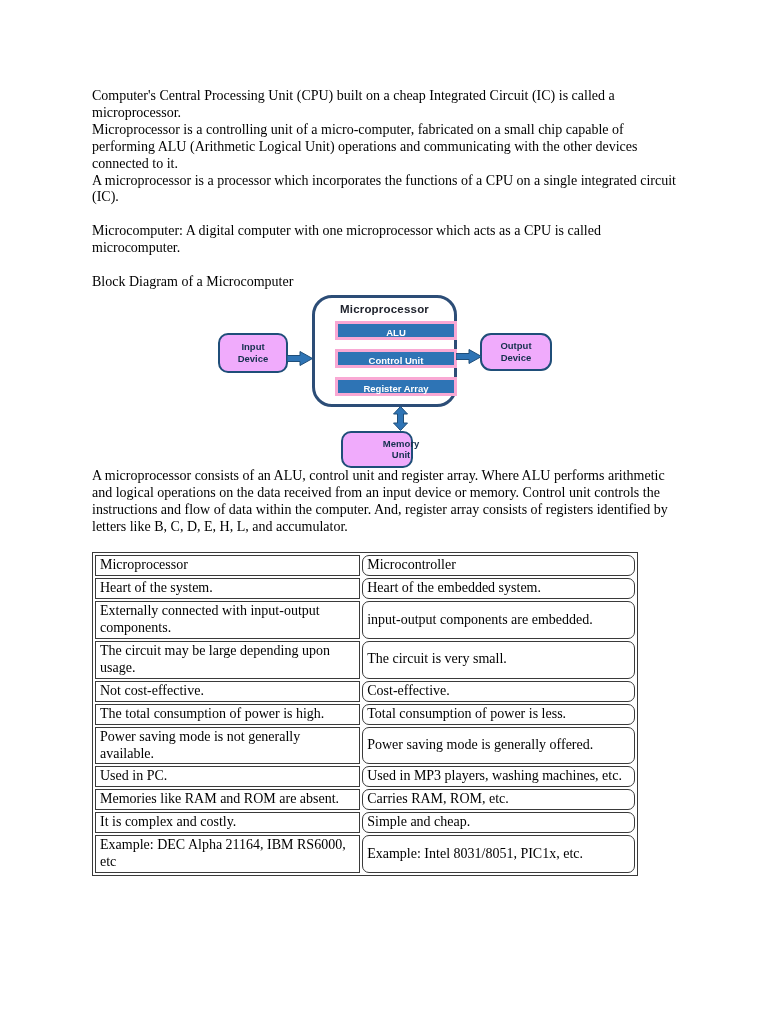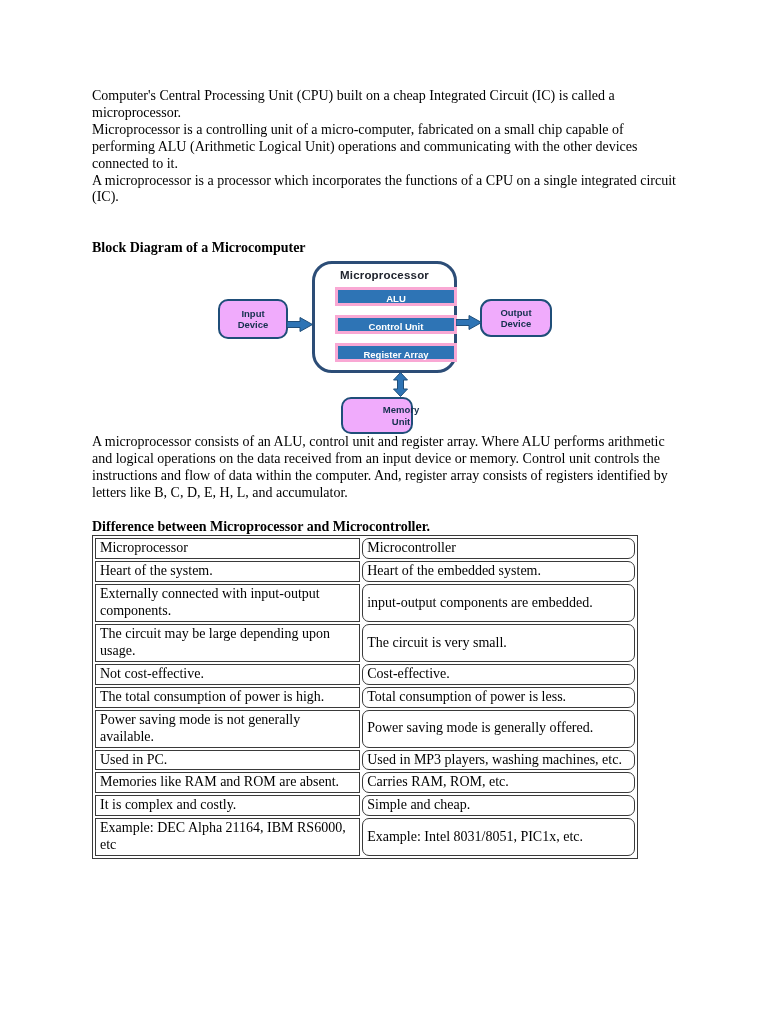--- a/index.html
+++ b/index.html
@@ -4,21 +4,21 @@
 <style>
   html,body{margin:0;padding:0;}
   body{
     width:768px;height:1024px;background:#ffffff;color:#000000;
     font-family:"Liberation Serif","DejaVu Serif",serif;
     font-size:14px;line-height:16.9px;position:relative;overflow:hidden;
   }
   .content{position:absolute;left:92px;top:88px;width:585px;}
   .para div{margin:0;}
   .spacer{height:16.9px;}
-  .bold-heading{font-weight:bold;}
+  .bold-heading{font-weight:normal;}
   
   .diagram{position:relative;width:340px;height:177px;margin-left:123px;margin-top:0;
     font-family:"Liberation Sans","DejaVu Sans",sans-serif;}
   .mp-outline{
     position:absolute;left:97px;top:4px;width:145px;height:112px;
     background:#ffffff;border:3px solid #2c4d77;border-radius:20px;box-sizing:border-box;
   }
   .mp-title{
     position:absolute;left:97px;top:10px;width:145px;text-align:center;
     font-weight:bold;font-size:11.5px;color:#20242e;letter-spacing:.2px;
@@ -62,20 +62,21 @@
 <div class="content">
 
   <div class="para">
     <div>Computer's Central Processing Unit (CPU) built on a cheap Integrated Circuit (IC) is called a microprocessor.</div>
     <div>Microprocessor is a controlling unit of a micro-computer, fabricated on a small chip capable of performing ALU (Arithmetic Logical Unit) operations and communicating with the other devices connected to it.</div>
     <div>A microprocessor is a processor which incorporates the functions of a CPU on a single integrated circuit (IC).</div>
   </div>
 
   <div class="spacer"></div>
 
+  <div class="para">Microcomputer: A digital computer with one microprocessor which acts as a CPU is called microcomputer.</div>
 
   <div class="spacer"></div>
 
   <div class="bold-heading">Block Diagram of a Microcomputer</div>
 
   <div class="diagram">
     <div class="mp-outline"></div>
     <div class="mp-title">Microprocessor</div>
 
     <div class="inner-box inner-alu">ALU</div>
@@ -100,21 +101,20 @@
     </svg>
     <svg class="arrow arr-mem" width="17" height="25" viewBox="0 0 17 25">
       <polygon points="8.5,0.5 15.5,8 11.5,8 11.5,17 15.5,17 8.5,24.5 1.5,17 5.5,17 5.5,8 1.5,8" fill="#2e74b5" stroke="#1f4e79" stroke-width="1"></polygon>
     </svg>
   </div>
 
   <div class="para">A microprocessor consists of an ALU, control unit and register array. Where ALU performs arithmetic and logical operations on the data received from an input device or memory. Control unit controls the instructions and flow of data within the computer. And, register array consists of registers identified by letters like B, C, D, E, H, L, and accumulator.</div>
 
   <div class="spacer"></div>
 
-  <div class="bold-heading">Difference between Microprocessor and Microcontroller.</div>
 
   <table class="cmp">
     <tbody>
       <tr>
         <td class="c0">Microprocessor</td>
         <td class="c1">Microcontroller</td>
       </tr>
       <tr>
         <td class="c0">Heart of the system.</td>
         <td class="c1">Heart of the embedded system.</td>

